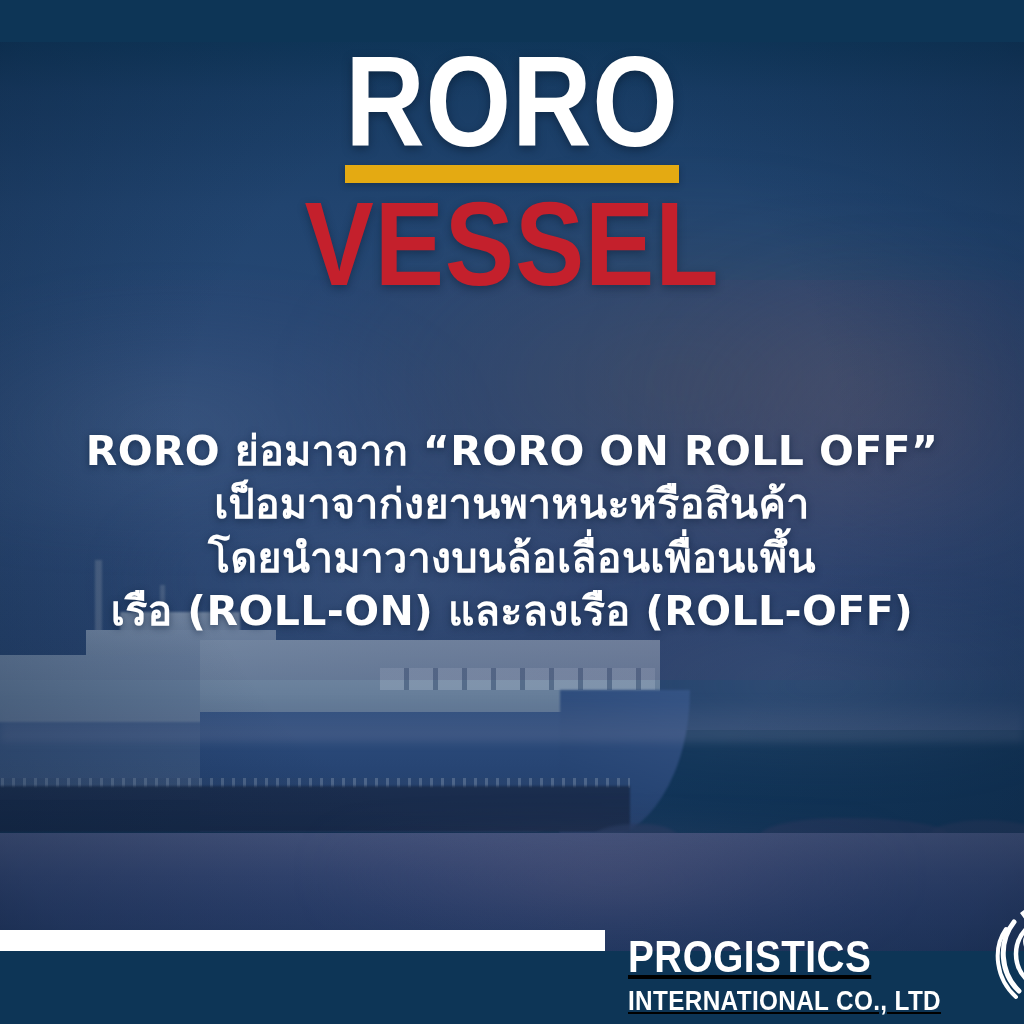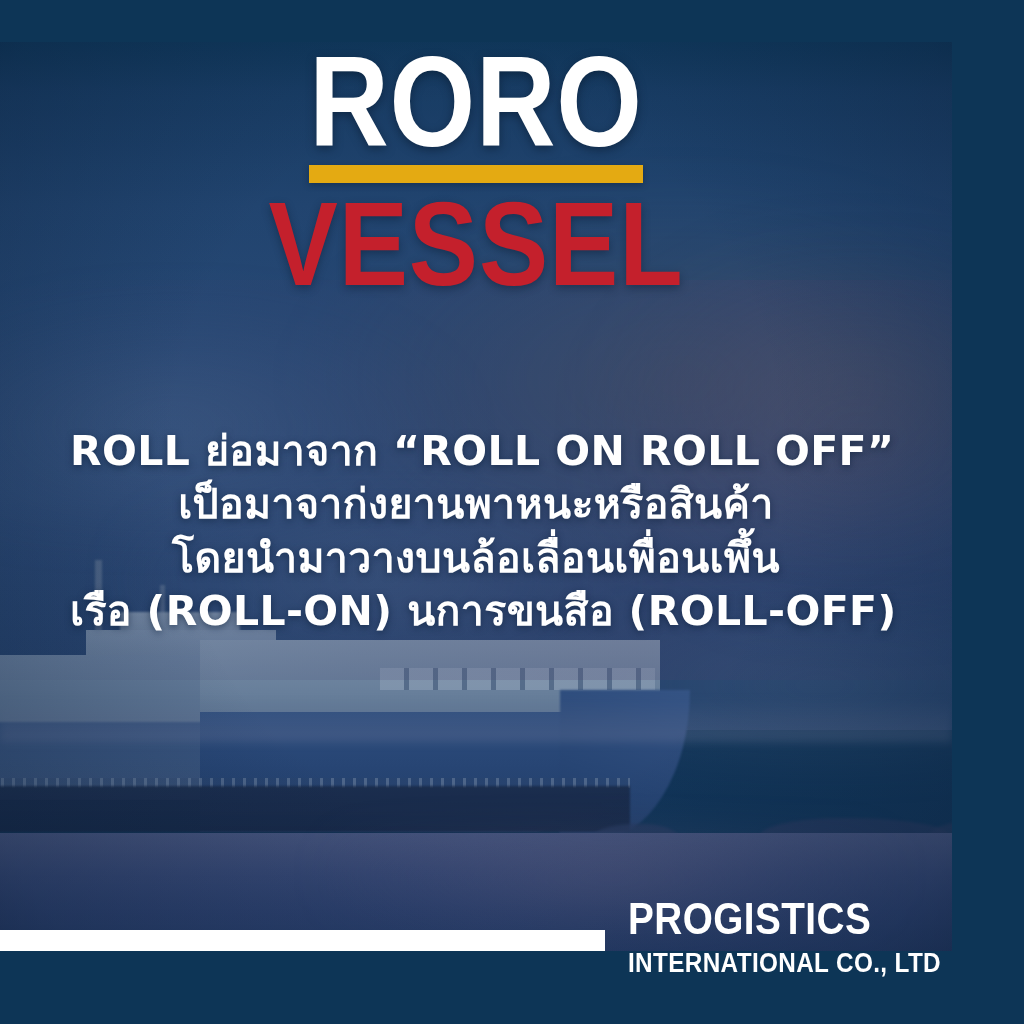--- a/index.html
+++ b/index.html
@@ -6,21 +6,21 @@
     margin: 0;
     padding: 0;
     background: #0d3556;
   }
   body {
     font-family: "Liberation Sans", sans-serif;
   }
 
   #poster {
     position: relative;
-    width: 952px;
+    width: 1024px;
     height: 1024px;
     overflow: hidden;
     background: #0d3556;
   }
 
   
   .photo {
     position: absolute;
     inset: 0;
     overflow: hidden;
@@ -386,22 +386,23 @@
     height: 73px;
     background: #0d3556;
   }
 
   
   .logo {
     position: absolute;
     left: 628px; top: 893px;
     width: 384px; height: 122px;
     display: flex;
-    align-items: flex-start;
+    align-items: flex-end;
     gap: 14px;
+    text-decoration: underline;
   }
   .logo-text { padding-top: 4px; }
   .logo-name {
     font-family: "Liberation Sans Narrow", "Liberation Sans", sans-serif;
     font-weight: 700;
     font-size: 44px;
     line-height: 1.0;
     color: #ffffff;
     letter-spacing: 0.5px;
     transform: scaleX(0.88);
@@ -470,24 +471,24 @@
 
   <div class="content">
 
     <div class="title-block">
       <div class="title-roro">RORO</div>
       <div class="title-rule"></div>
       <div class="title-vessel">VESSEL</div>
     </div>
 
     <div class="body-copy">
-      <span class="line">ROLL ย่อมาจาก “ROLL ON ROLL OFF”</span>
+      <span class="line">RORO ย่อมาจาก “RORO ON ROLL OFF”</span>
       <span class="line">เป็อมาจาก่งยานพาหนะหรือสินค้า</span>
       <span class="line">โดยนำมาวางบนล้อเลื่อนเพื่อนเพึ้น</span>
-      <span class="line">เรือ (ROLL-ON) นการขนสือ (ROLL-OFF)</span>
+      <span class="line">เรือ (ROLL-ON) และลงเรือ (ROLL-OFF)</span>
     </div>
 
     <div class="white-bar"></div>
     <div class="bottom-band"></div>
 
     <div class="logo">
       <div class="logo-text">
         <div class="logo-name">PROGISTICS</div>
         <div class="logo-sub">INTERNATIONAL CO., LTD</div>
       </div>

